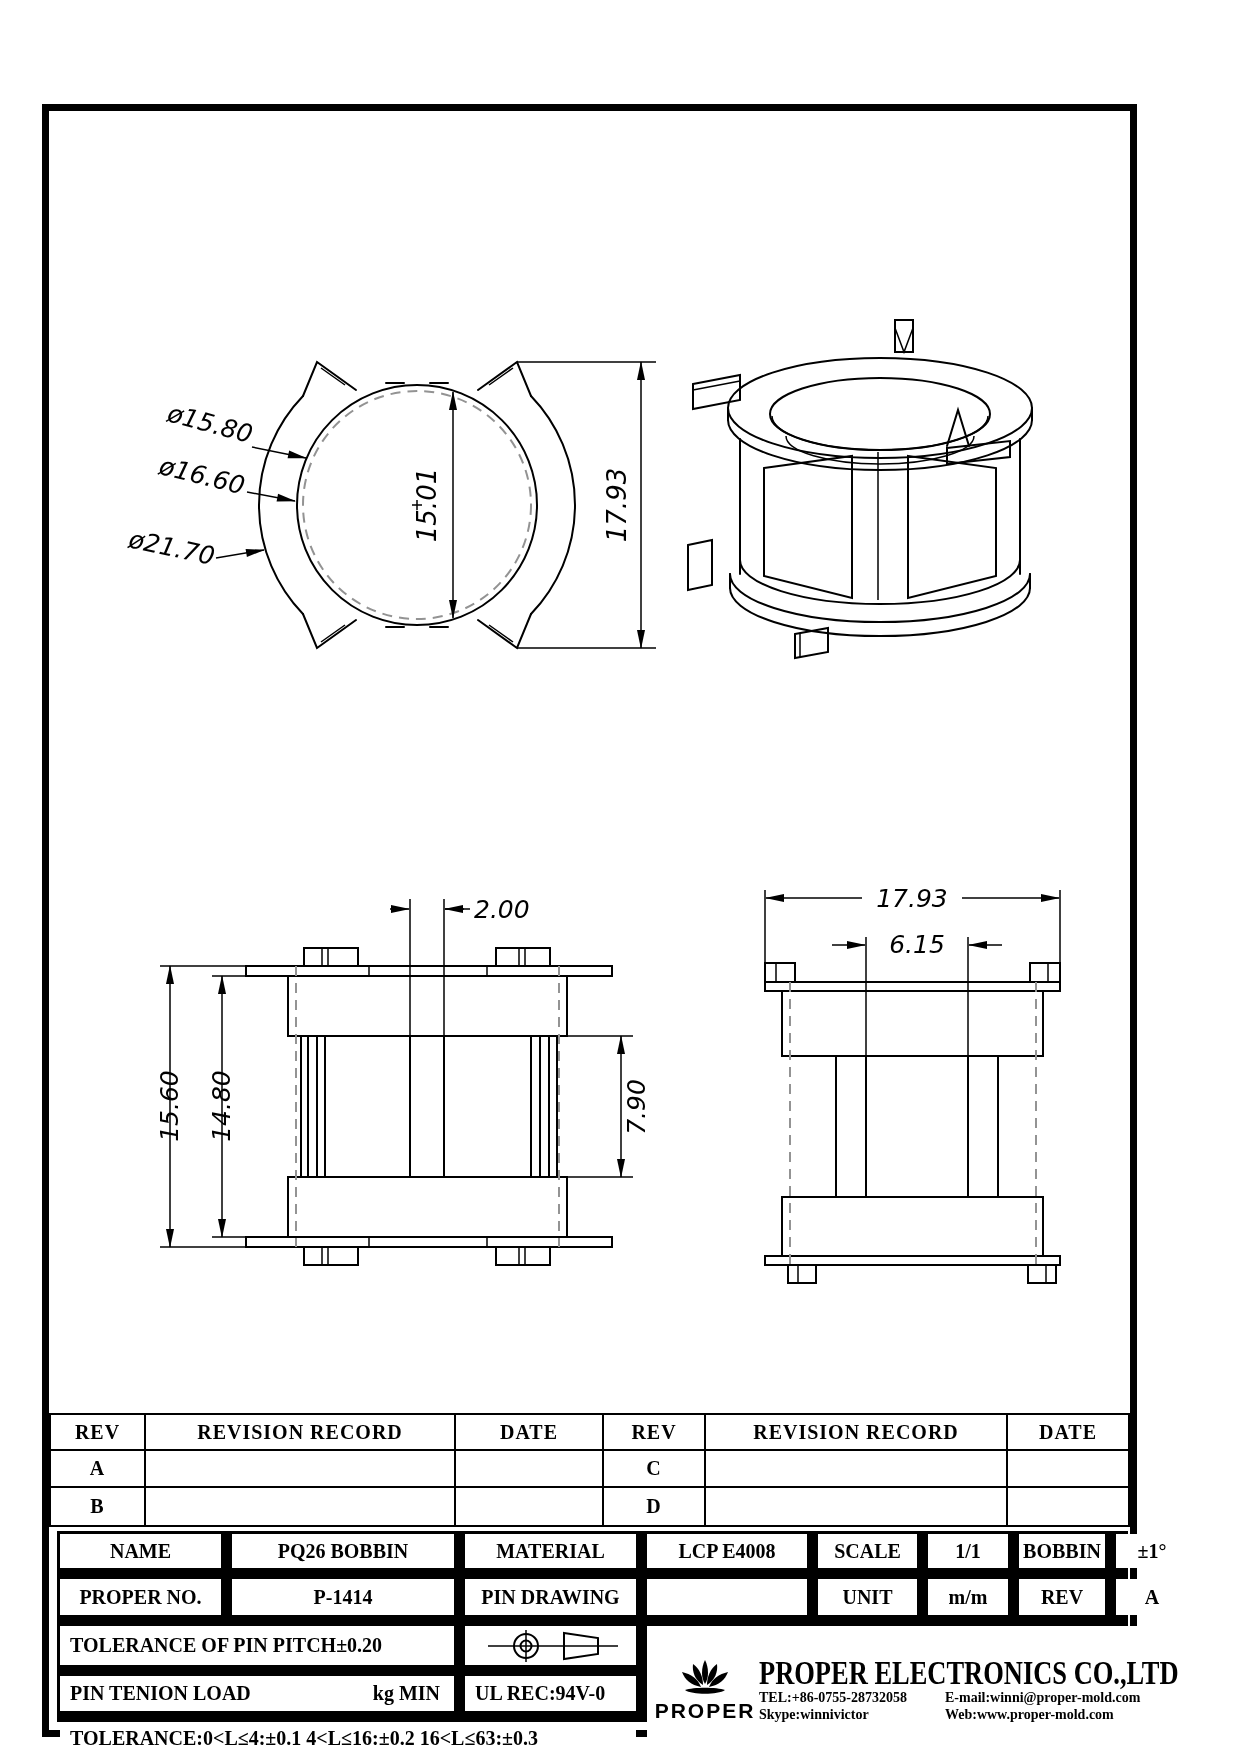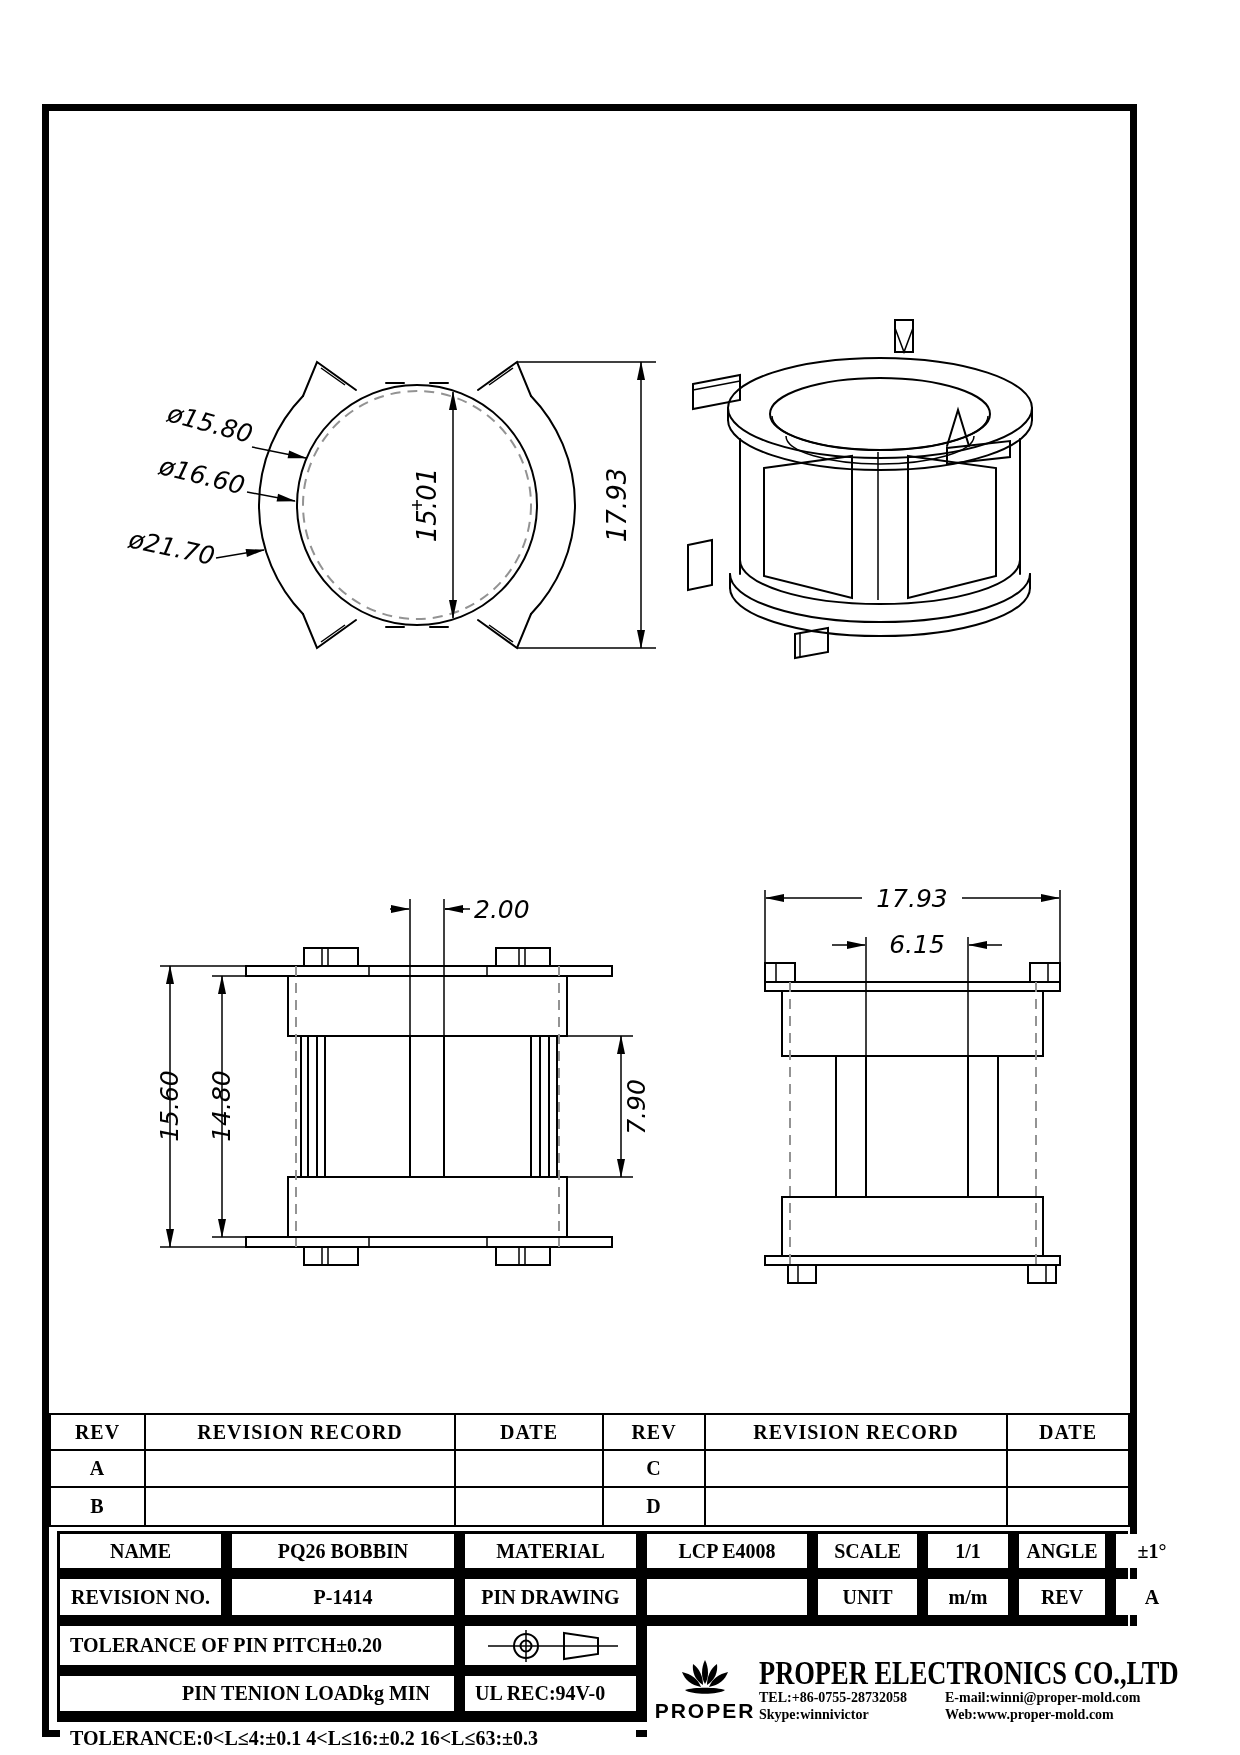--- a/index.html
+++ b/index.html
@@ -20,21 +20,21 @@
 
   
   .title-block{position:absolute;left:57px;top:1531px;width:1071px;height:191px;
              box-sizing:border-box;border:3px solid #000;background:#000;
              display:grid;gap:11px;
              grid-template-columns:161px 222px 171px 160px 99px 80px 86px 72px;
              grid-template-rows:34px 36px 39px 35px 33px;}
   .title-block .cell{background:#fff;display:flex;align-items:center;justify-content:center;
              font-weight:bold;font-size:20px;white-space:nowrap;overflow:hidden;}
   .cell.left{justify-content:flex-start;padding-left:10px;}
-  .cell.spread{justify-content:flex-end;padding:0 24px 0 10px;}
+  .cell.spread{justify-content:space-between;padding:0 14px 0 10px;}
   .small-txt{font-size:19px;}
 
   
   .company{background:#fff;display:flex;align-items:center;padding:2px 4px;}
   .logo-wrap{width:108px;display:flex;flex-direction:column;align-items:center;}
   .logo-text{font-family:"Liberation Sans",sans-serif;font-weight:bold;font-size:21px;
              letter-spacing:2px;margin-top:1px;}
   .co-right{flex:1;display:flex;flex-direction:column;justify-content:center;min-width:0;}
   .co-name{font-weight:bold;font-size:27px;white-space:nowrap;
            transform:scale(0.98,1.28);transform-origin:left center;}
@@ -256,24 +256,24 @@
 </div>
 
 <div class="title-block">
 
   <div class="cell" style="grid-area:1/1">NAME</div>
   <div class="cell" style="grid-area:1/2">PQ26 BOBBIN</div>
   <div class="cell" style="grid-area:1/3">MATERIAL</div>
   <div class="cell" style="grid-area:1/4">LCP E4008</div>
   <div class="cell" style="grid-area:1/5">SCALE</div>
   <div class="cell" style="grid-area:1/6">1/1</div>
-  <div class="cell" style="grid-area:1/7">ANGLE</div>
+  <div class="cell" style="grid-area:1/7">BOBBIN</div>
   <div class="cell" style="grid-area:1/8">±1°</div>
 
-  <div class="cell" style="grid-area:2/1">REVISION NO.</div>
+  <div class="cell" style="grid-area:2/1">PROPER NO.</div>
   <div class="cell" style="grid-area:2/2">P-1414</div>
   <div class="cell" style="grid-area:2/3">PIN DRAWING</div>
   <div class="cell" style="grid-area:2/4"></div>
   <div class="cell" style="grid-area:2/5">UNIT</div>
   <div class="cell" style="grid-area:2/6">m/m</div>
   <div class="cell" style="grid-area:2/7">REV</div>
   <div class="cell" style="grid-area:2/8">A</div>
 
   <div class="cell left small-txt" style="grid-area:3/1/4/3">TOLERANCE OF PIN PITCH±0.20</div>
   <div class="cell" style="grid-area:3/3">

